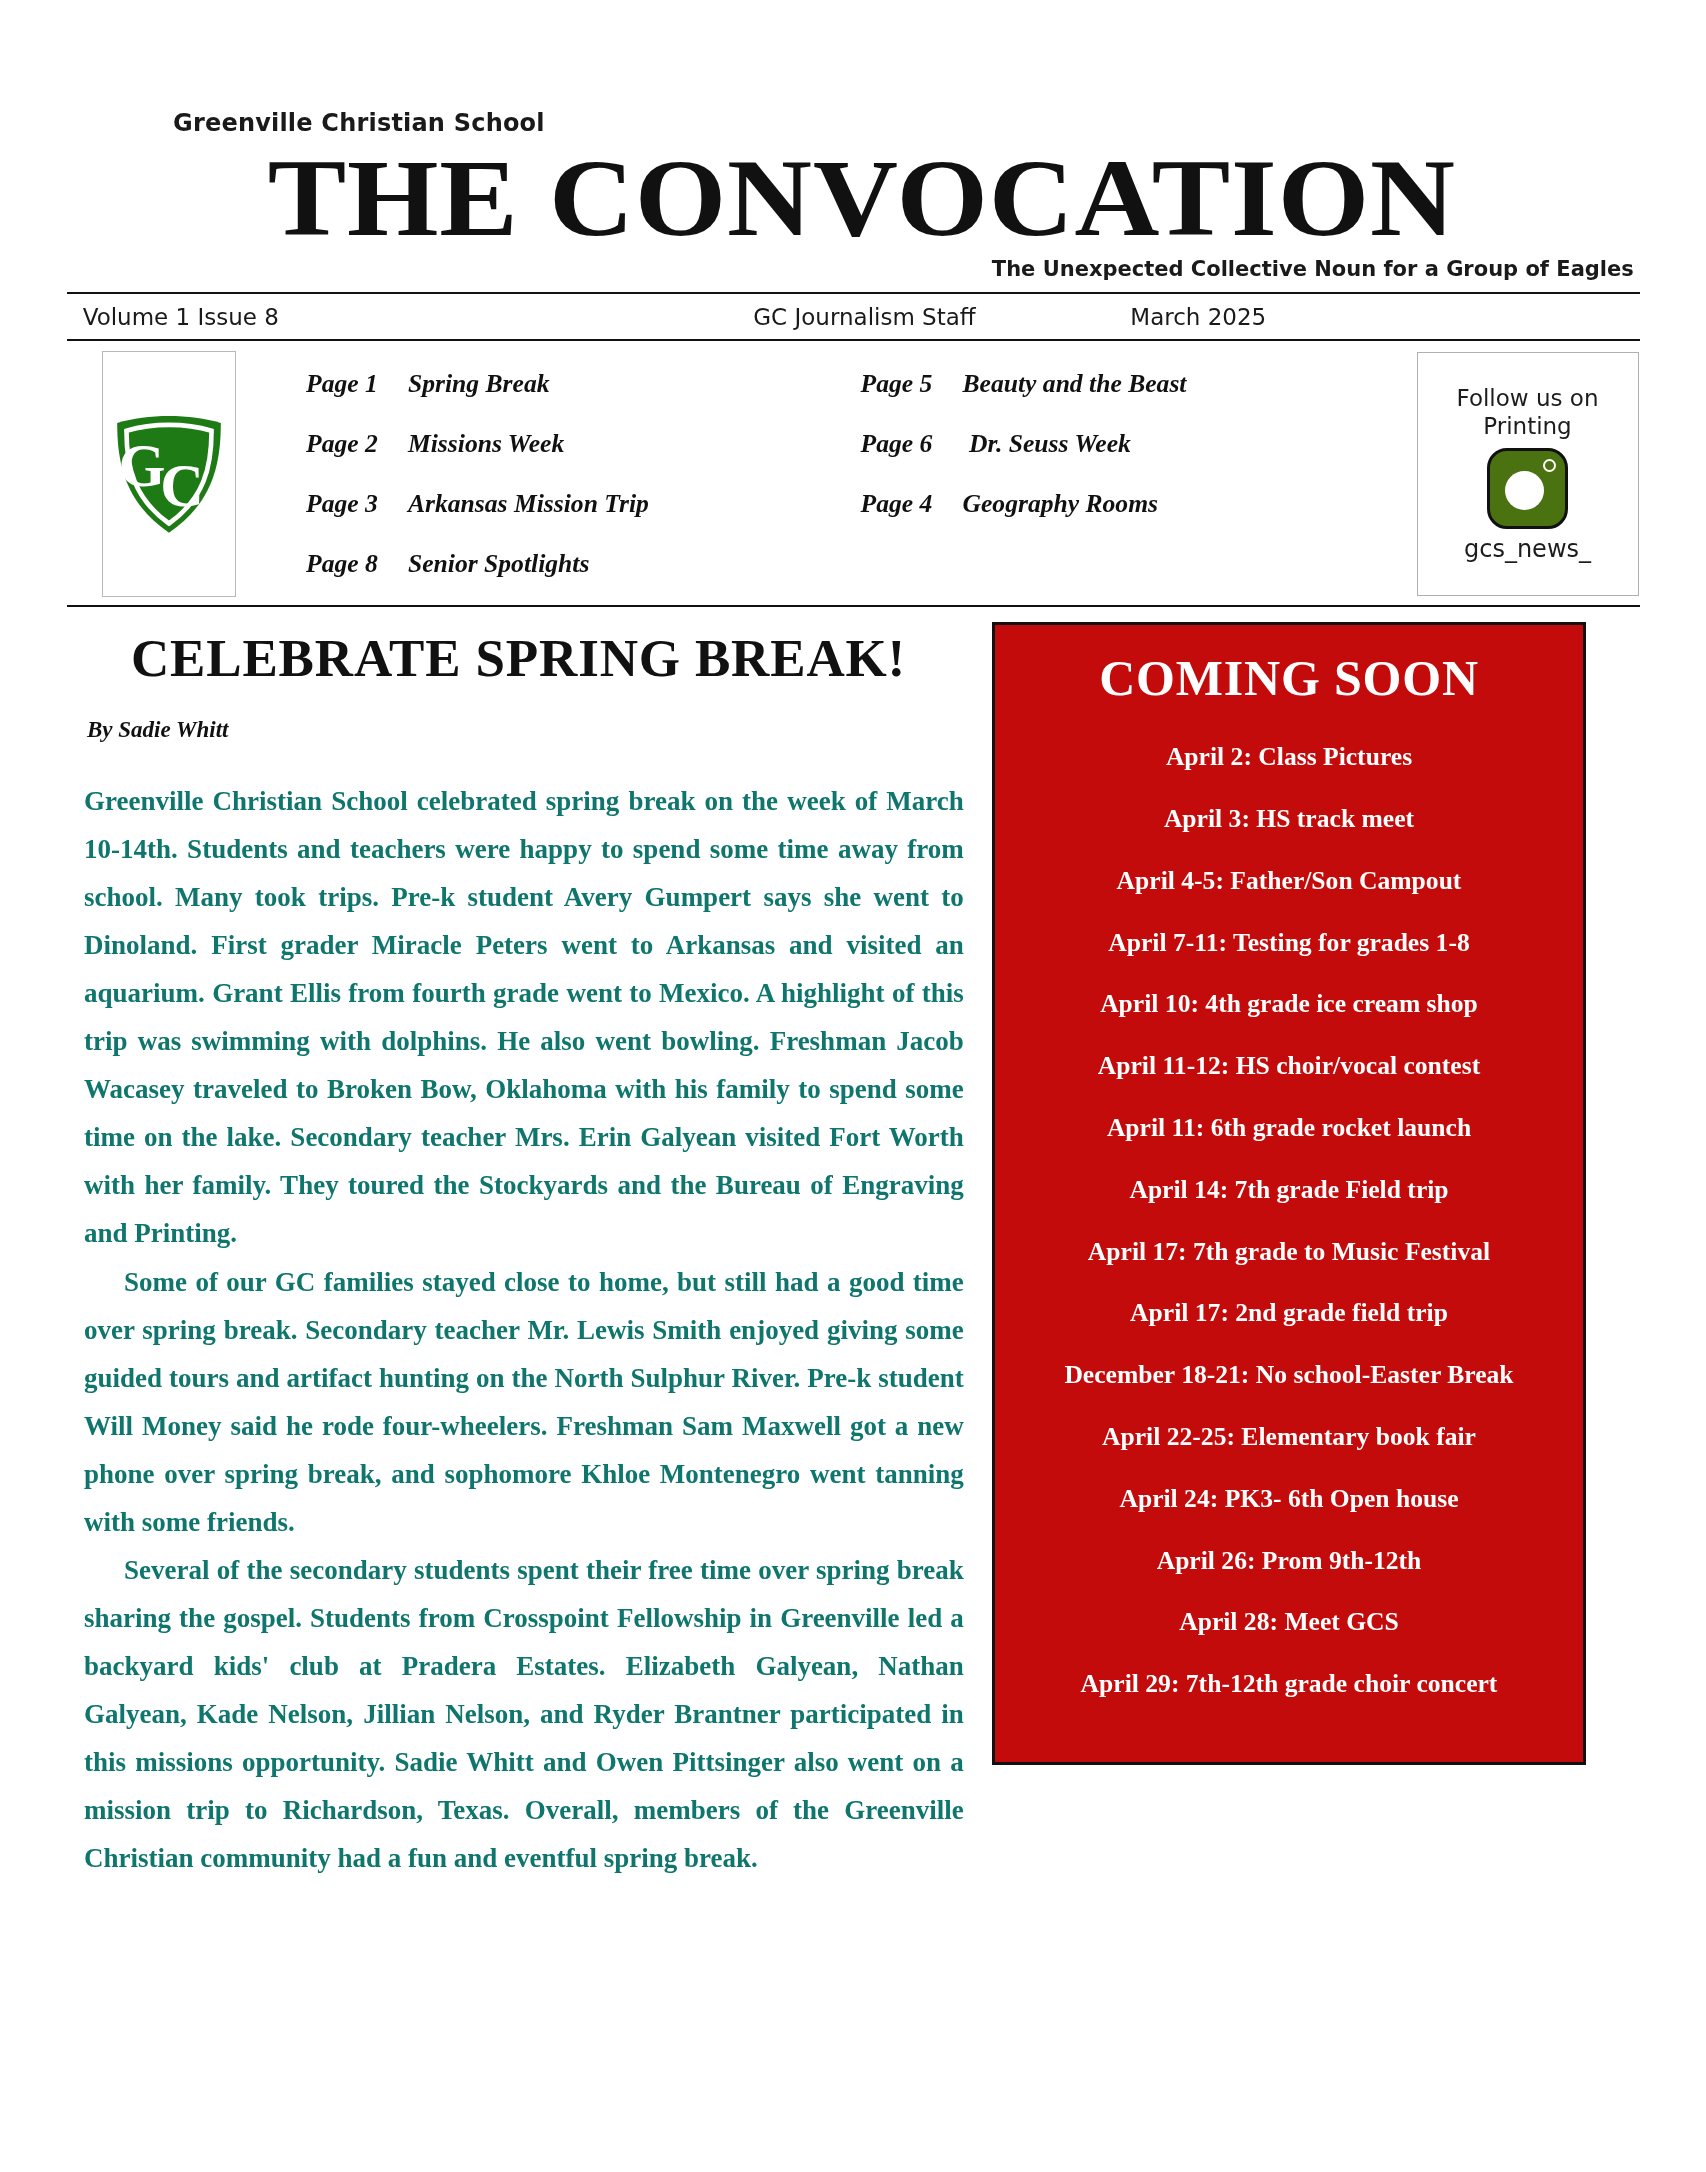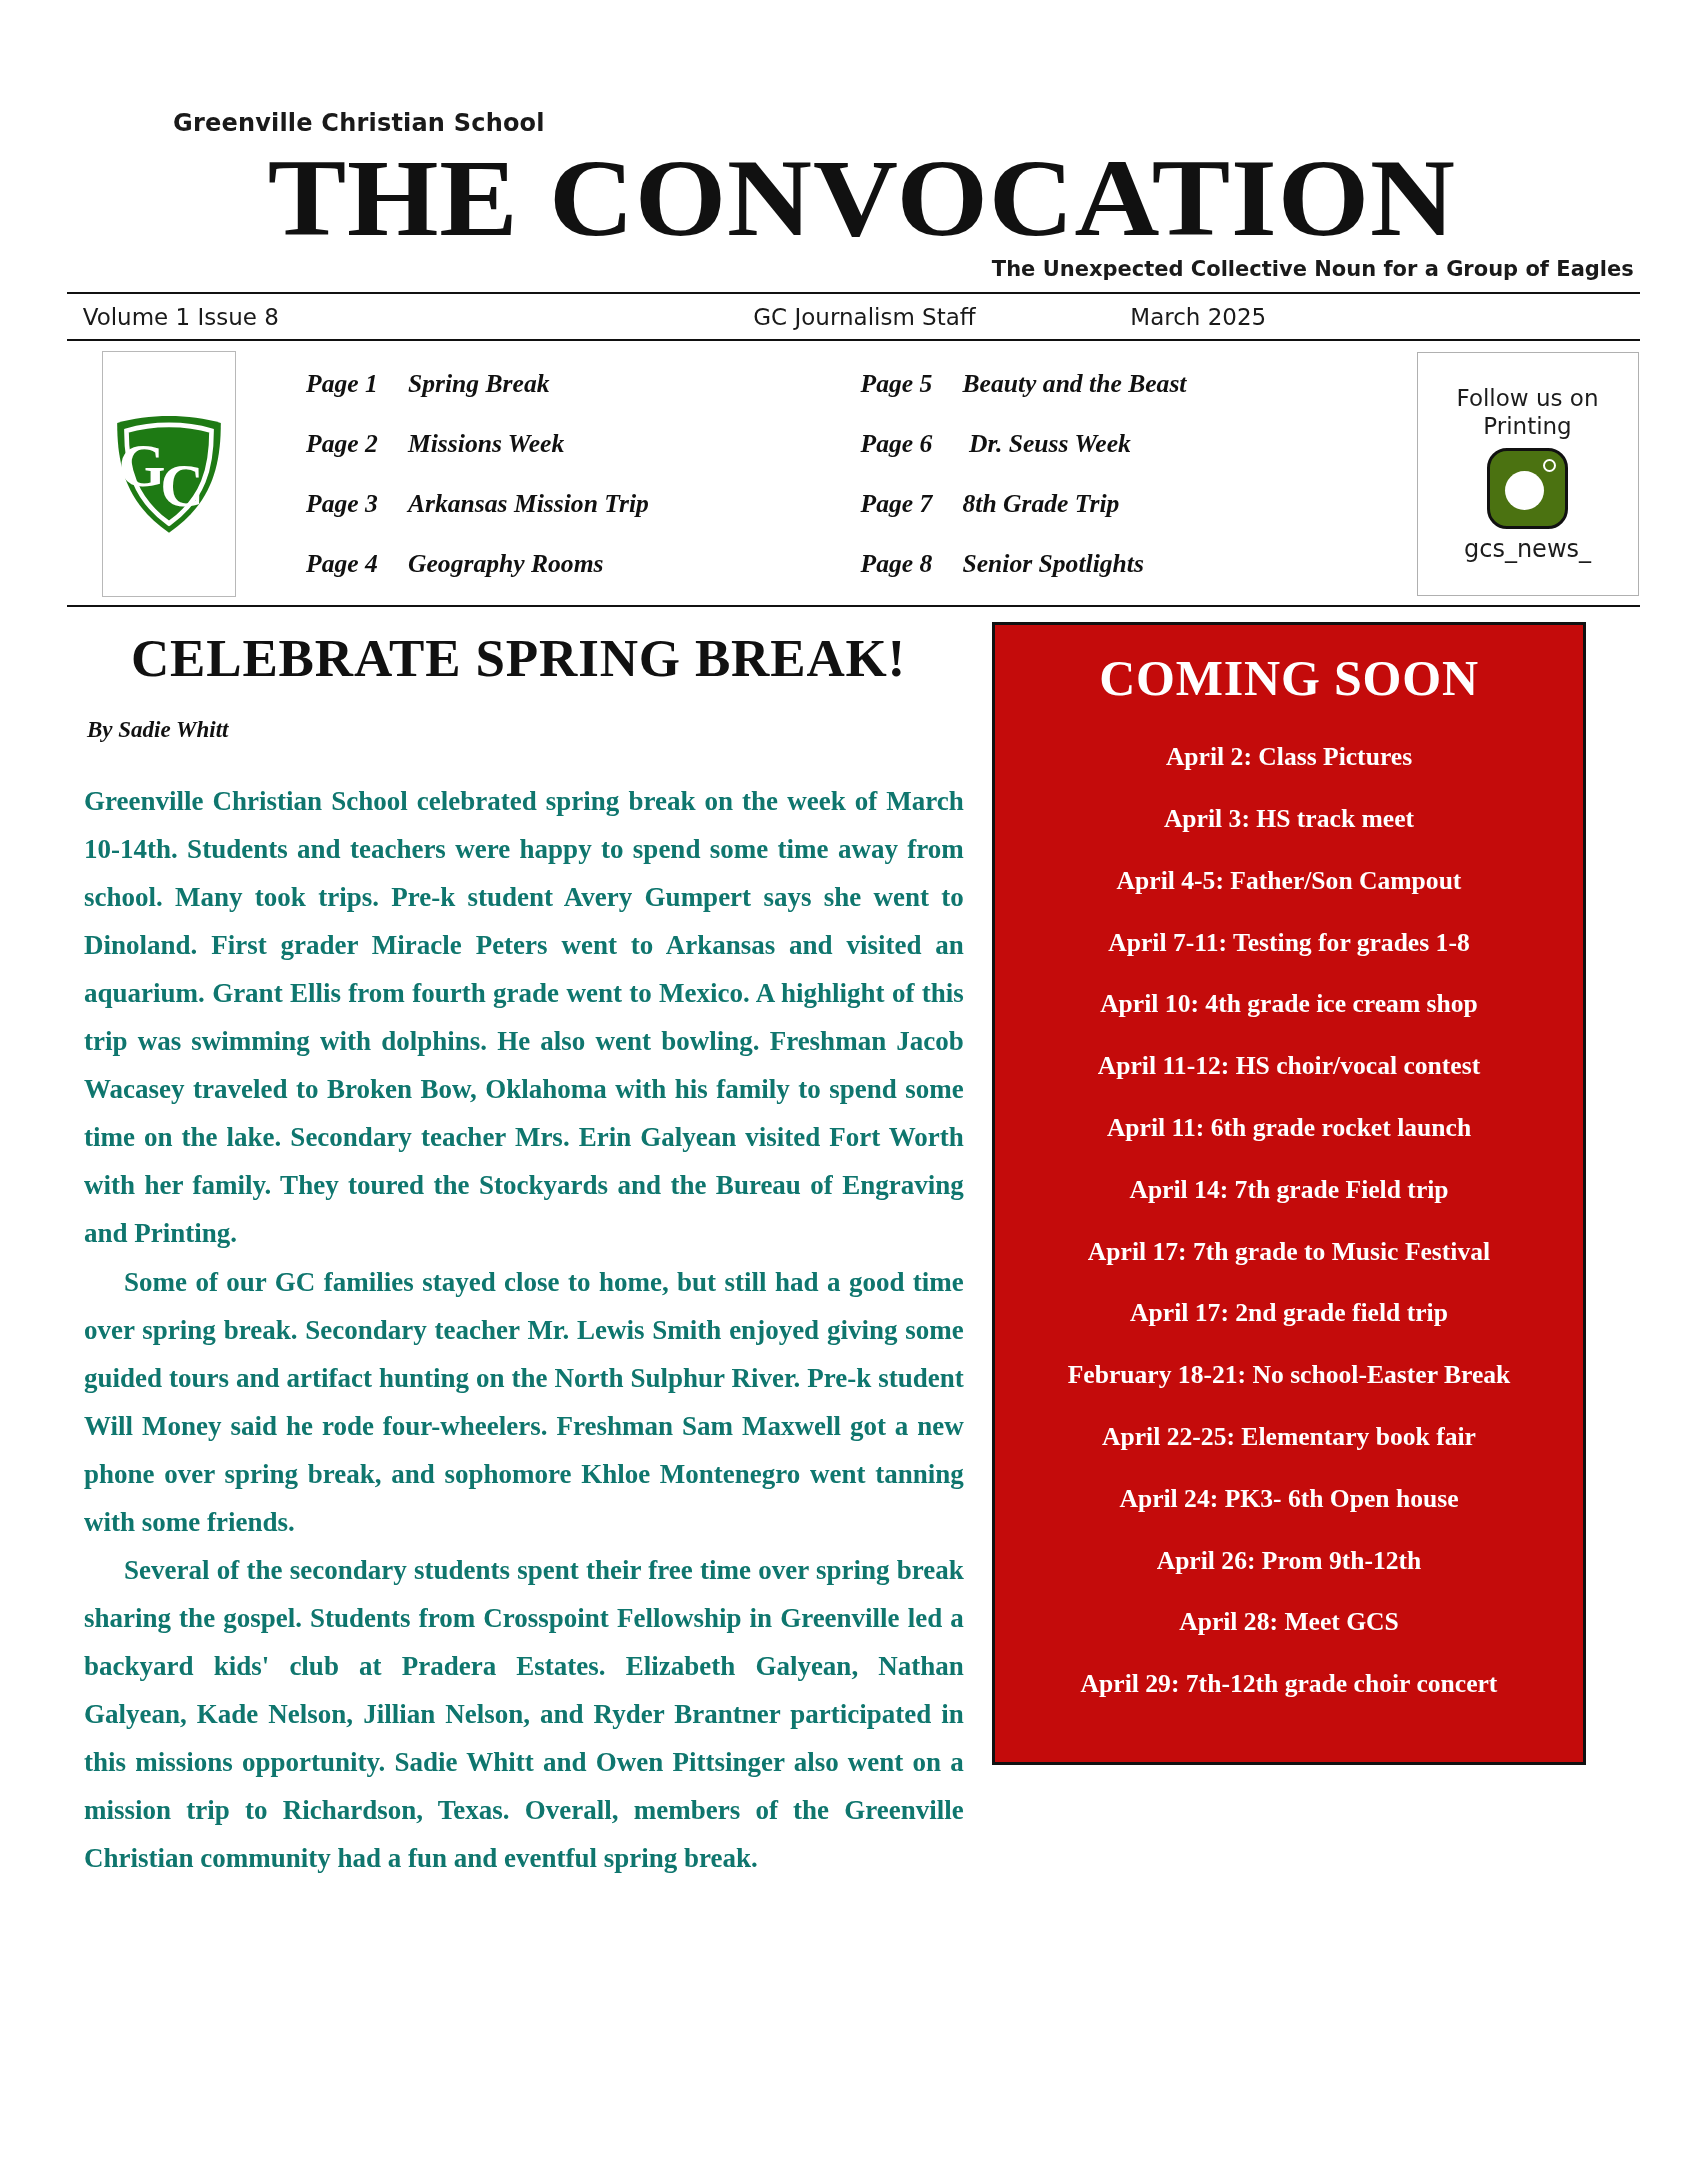--- a/index.html
+++ b/index.html
@@ -280,21 +280,20 @@
         </svg>
       </div>
     </div>
 
     <div class="toc-cell">
       <div class="toc-entry"><span class="tc-page">Page 1</span><span>Spring Break</span></div>
       <div class="toc-entry"><span class="tc-page">Page 5</span><span>Beauty and the Beast</span></div>
       <div class="toc-entry"><span class="tc-page">Page 2</span><span>Missions Week</span></div>
       <div class="toc-entry"><span class="tc-page">Page 6</span><span> Dr. Seuss Week</span></div>
       <div class="toc-entry"><span class="tc-page">Page 3</span><span>Arkansas Mission Trip</span></div>
-      <div class="toc-entry"><span class="tc-page">Page 7</span><span>8th Grade Trip</span></div>
       <div class="toc-entry"><span class="tc-page">Page 4</span><span>Geography Rooms</span></div>
       <div class="toc-entry"><span class="tc-page">Page 8</span><span>Senior Spotlights</span></div>
     </div>
 
     <div class="insta-cell">
       <div class="insta-box">
         <div class="insta-line">Follow us on</div>
         <div class="insta-line">Printing</div>
         <div class="insta-glyph">
           <div class="lens"></div>
@@ -323,21 +322,21 @@
       <div class="cs-item">April 2: Class Pictures</div>
       <div class="cs-item">April 3: HS track meet</div>
       <div class="cs-item">April 4-5:  Father/Son Campout</div>
       <div class="cs-item">April 7-11: Testing for grades 1-8</div>
       <div class="cs-item">April 10: 4th grade ice cream shop</div>
       <div class="cs-item">April 11-12: HS choir/vocal contest</div>
       <div class="cs-item">April 11: 6th grade rocket launch</div>
       <div class="cs-item">April 14: 7th grade Field trip</div>
       <div class="cs-item">April 17: 7th grade to  Music Festival</div>
       <div class="cs-item">April 17: 2nd grade field trip</div>
-      <div class="cs-item">February 18-21: No school-Easter Break</div>
+      <div class="cs-item">December 18-21: No school-Easter Break</div>
       <div class="cs-item">April 22-25: Elementary book fair</div>
       <div class="cs-item">April 24: PK3- 6th Open house</div>
       <div class="cs-item">April 26: Prom 9th-12th</div>
       <div class="cs-item">April 28: Meet GCS</div>
       <div class="cs-item">April 29: 7th-12th grade choir concert</div>
     </div>
 
   </div>
 
 </div>

